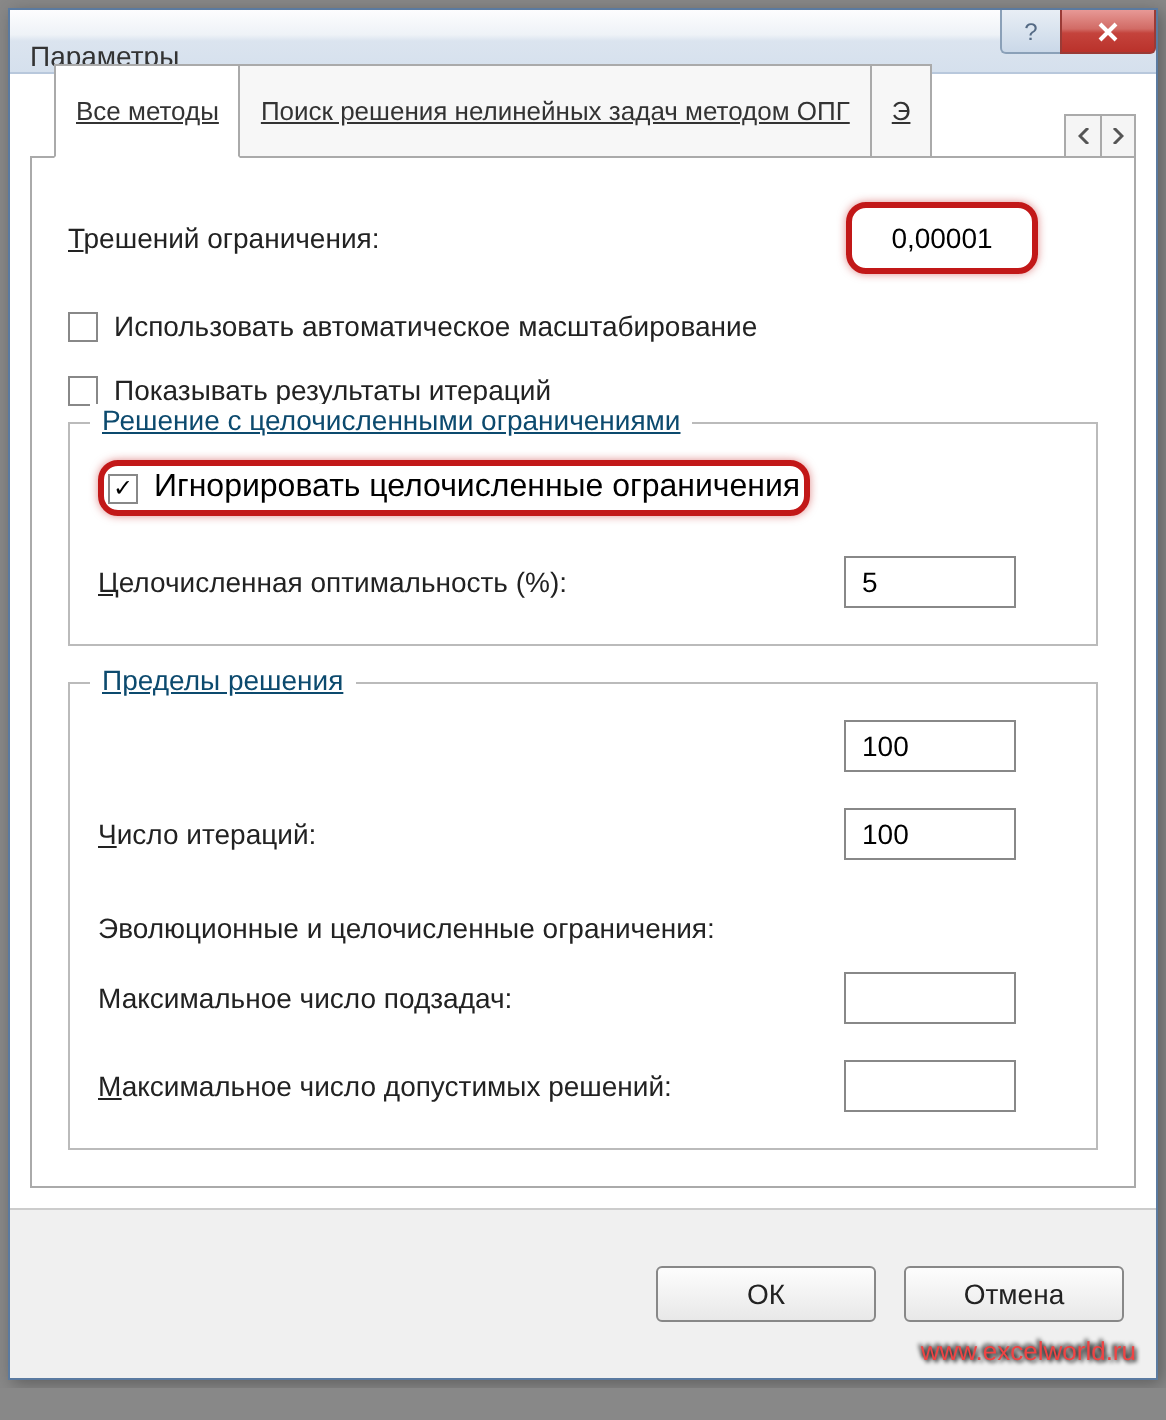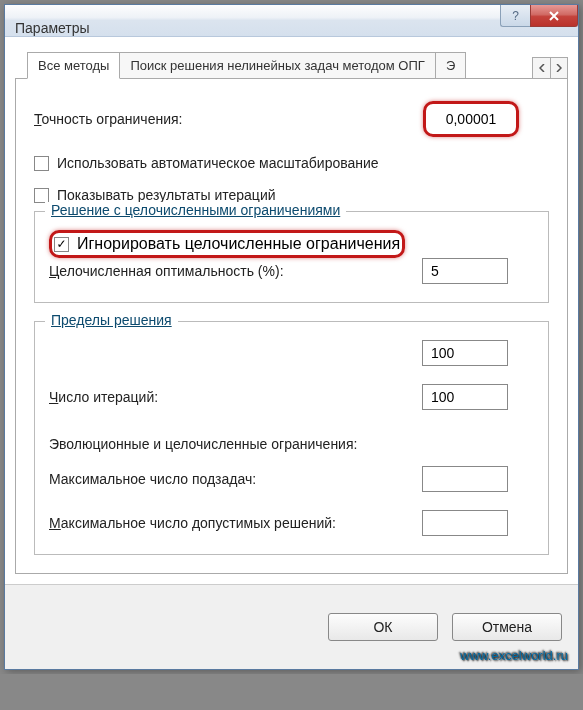--- a/index.html
+++ b/index.html
@@ -42,22 +42,22 @@
   .tb-close svg { stroke: #fff; stroke-width: 2; }
   
   .content { padding: 14px 10px 10px 10px; background: #fff; }
   
   .tabs {
     display: flex; align-items: flex-end; height: 28px; position: relative;
     border-bottom: 1px solid #aaa; margin-bottom: 0;
   }
   .tabs::before { content:''; position:absolute; left:0; bottom:-1px; width:12px; border-bottom:1px solid #aaa; }
   .tab {
-    padding: 5px 10px; font-size: 13px; color: #333; border: 1px solid #aaa;
-    background: #f7f7f7; margin-bottom: -1px; white-space: nowrap;
+    padding: 15px 10px; font-size: 13px; color: #333; border: 1px solid #aaa;
+    background: #f7f7f7; margin-bottom: -1px; white-space: nowrap; text-decoration: underline;
   }
   .tab.active {
     background: #fff; border-bottom: 1px solid #fff; position: relative; z-index: 2;
     margin-left: 12px;
   }
   .tab:not(.active) { border-left: none; }
   .tab-scroll {
     margin-left: auto; display: flex; gap: 0;
   }
   .tab-arrow {
@@ -109,21 +109,21 @@
     border-top: 1px solid #ccc; padding: 28px 16px; display: flex; justify-content: flex-end; gap: 14px;
     background: #f0f0f0;
   }
   .btn {
     min-width: 110px; height: 28px; border: 1px solid #888; background: linear-gradient(#fdfdfd,#e8e8e8);
     font-size: 14px; color: #222; display: flex; align-items: center; justify-content: center;
     border-radius: 3px;
   }
   
   .watermark {
-    position: absolute; bottom: 6px; right: 10px; color: #0369a1;
+    position: absolute; bottom: 6px; right: 10px; color: #ef4444;
     font-size: 13px; text-shadow: 1px 1px 2px #000, -1px -1px 2px #000;
     font-family: Arial;
   }
 </style>
 </head>
 <body>
 
 <div class="window">
 
   <div class="titlebar">
@@ -156,40 +156,40 @@
           <svg width="6" height="8">
               <path d="M1 0 L5 4 L1 8" fill="none" stroke="#555" stroke-width="1.5"></path>
             </svg>
         </div>
       </div>
     </div>
 
     <div class="panel">
 
       <div class="row">
-        <label><span class="underline">Т</span><span>очность ограничения:</span></label>
+        <label><span class="underline">Т</span><span>решений ограничения:</span></label>
         <div style="margin-left:auto; margin-right:30px" class="highlight-red highlight-red-input">
           <input class="input-text" style="border: none; text-align: center;" value="0,00001">
         </div>
       </div>
 
       <div class="checkbox-row">
         <div class="cb"></div>
         <label>Использовать автоматическое масштабирование</label>
       </div>
 
       <div class="checkbox-row" style="margin-bottom:4px">
         <div class="cb"></div>
         <label><span class="underline">П</span><span>оказывать результаты итераций</span></label>
       </div>
 
       <div class="fieldset">
         <div class="fieldset-legend">Решение с целочисленными ограничениями</div>
         
-        <div class="highlight-red" style="margin-bottom:0">
+        <div class="highlight-red" style="margin-bottom:20px">
           <div class="cb checked"></div>
           <label><span class="underline">И</span><span>гнорировать целочисленные ограничения</span></label>
         </div>
 
         <div class="row" style="margin-bottom:4px">
           <label><span class="underline">Ц</span><span>елочисленная оптимальность (%):</span></label>
           <input class="input-text" style="margin-left: auto; margin-right: 26px;" value="5">
         </div>
       </div>
 

